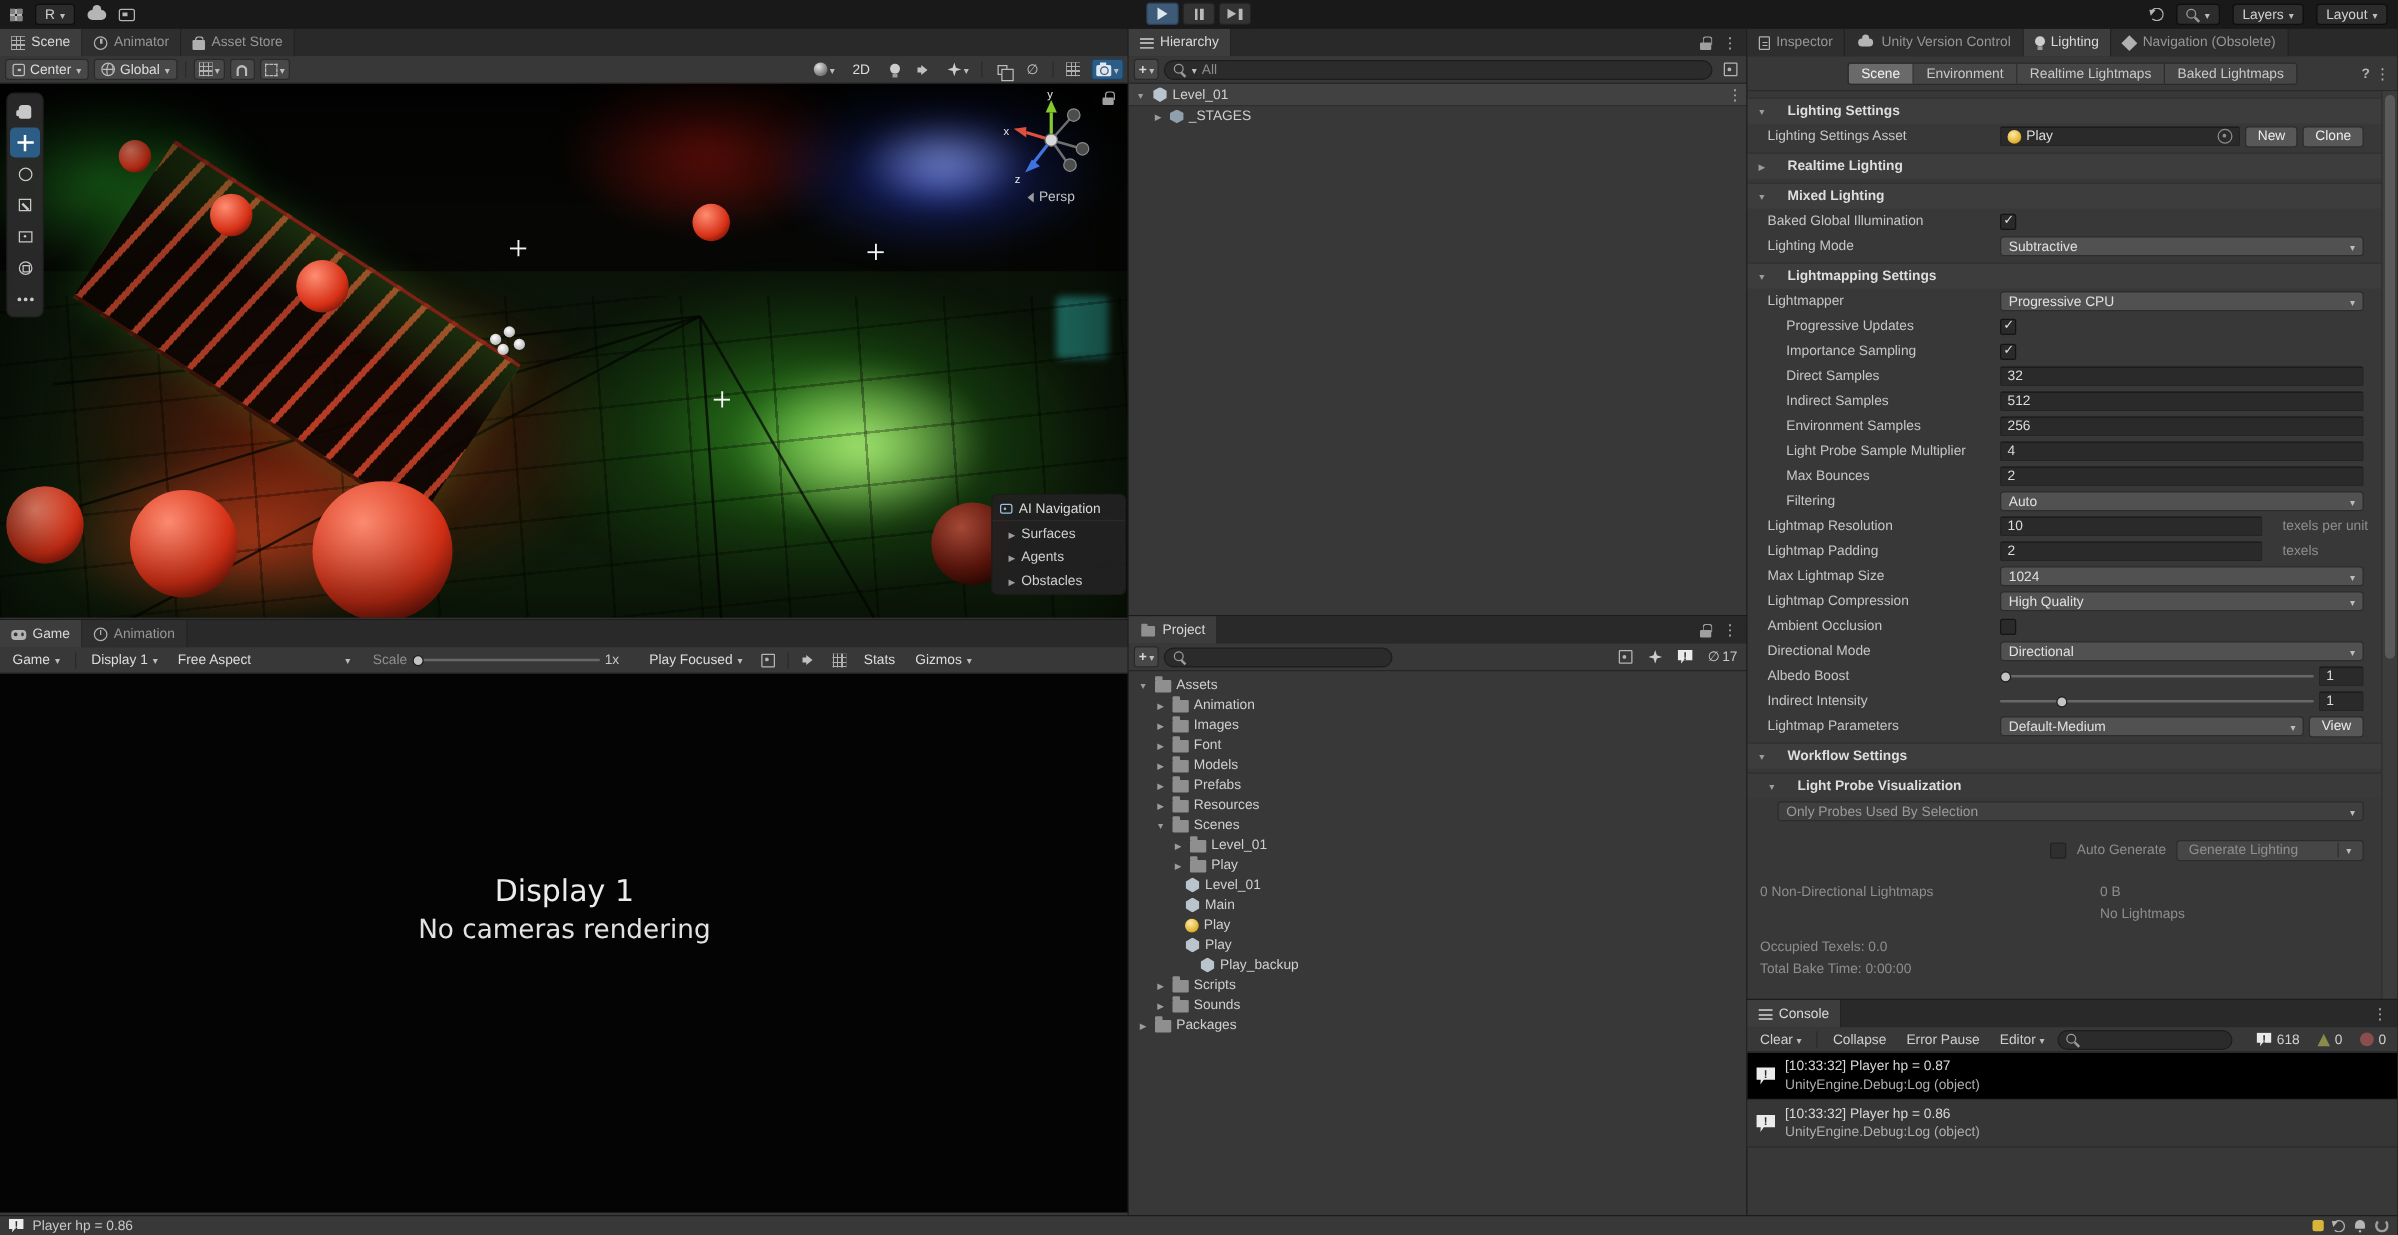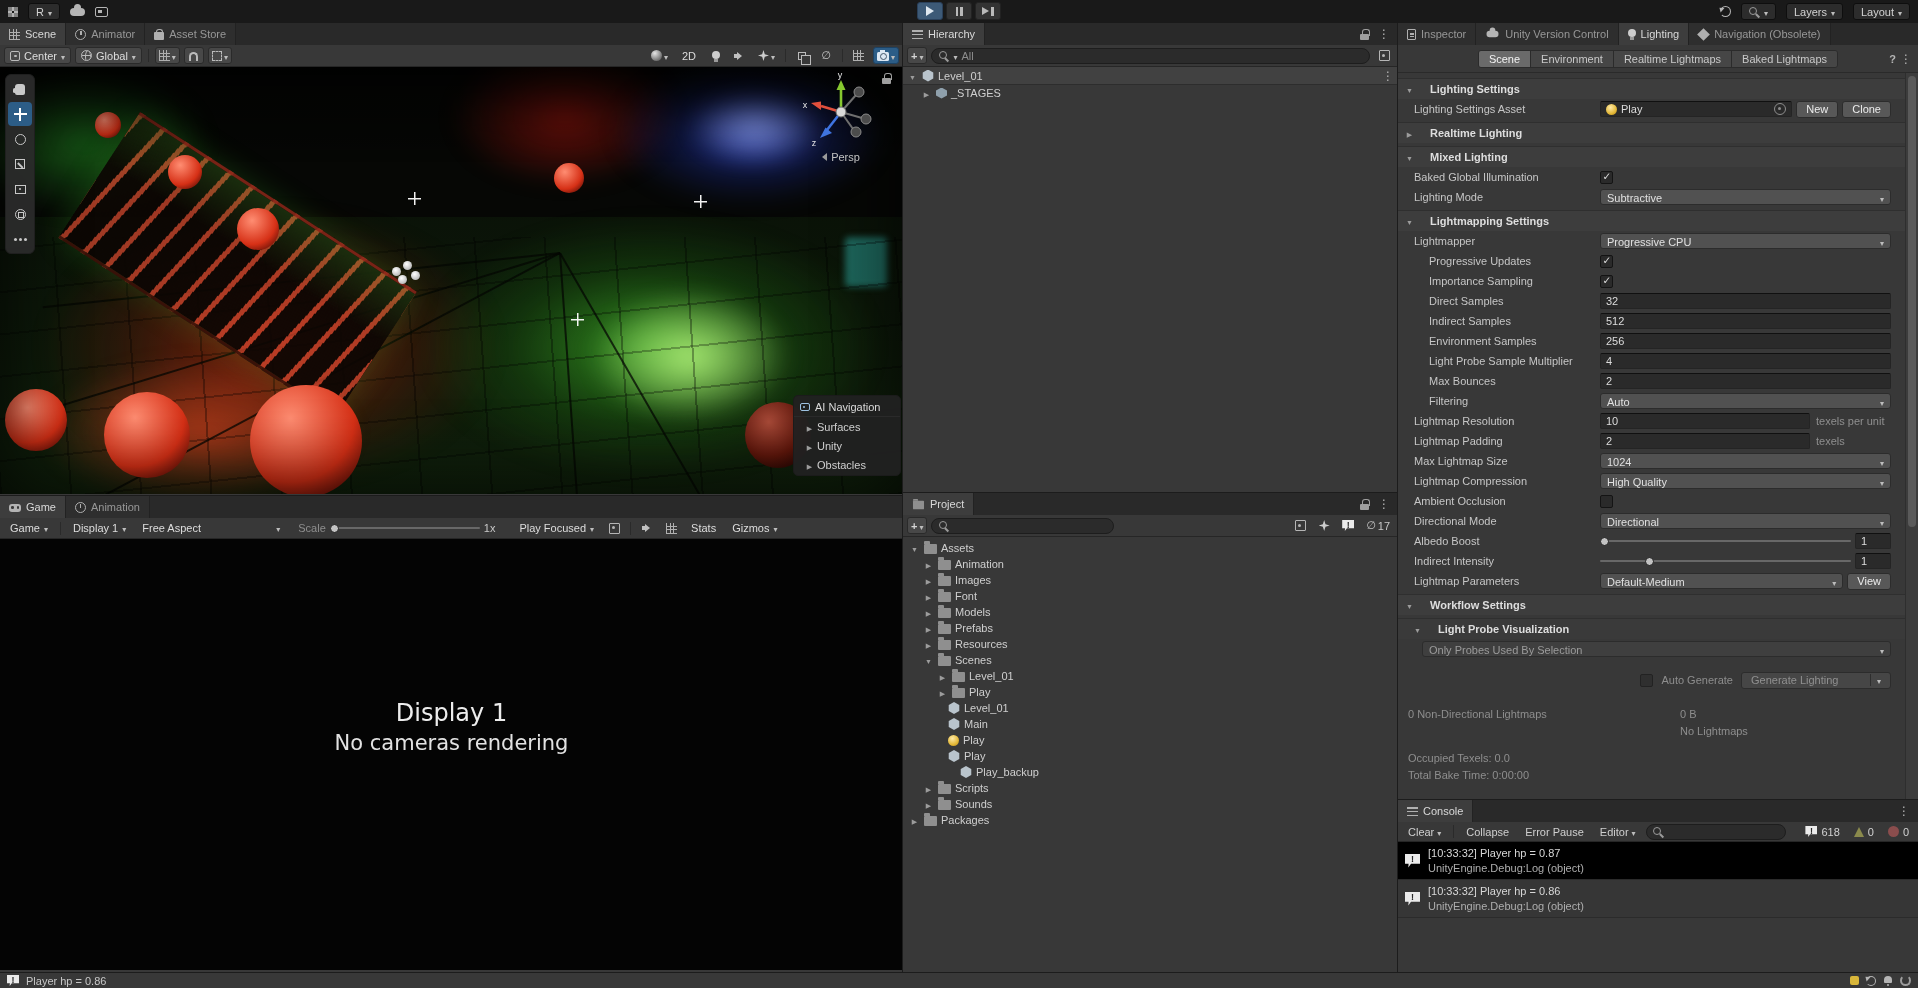--- a/index.html
+++ b/index.html
@@ -107,21 +107,21 @@
 .sel.dis{background:#3f3f3f;color:#9b9b9b}
 .pbtn{display:inline-flex;align-items:center;justify-content:center;height:17px;padding:0 9px;background:#585858;border:1px solid #2c2c2c;border-radius:3px;color:#ececec;flex:none;gap:6px}
 .pbtn.dis{background:#464646;color:#909090}
 
 .lrow{display:flex;align-items:center;height:20px;padding:0 14px 0 16px;gap:4px}
 .lrow .lbl{width:182px;flex:none;overflow:hidden;white-space:nowrap;color:#c6c6c6}
 .lrow.ind .lbl{padding-left:15px}
 .lrow .ctl{flex:1;display:flex;align-items:center;gap:4px;min-width:0}
 .lhdr{display:flex;align-items:center;gap:15px;height:21px;padding:0 6px;font-weight:bold;color:#dedede;background:#3d3d3d;border-top:1px solid #2f2f2f;margin-top:3px}
 .lhdr.sub{padding-left:14px;background:#3a3a3a}
-.unit{color:#8f8f8f;margin-left:2px;white-space:nowrap}
+.unit{color:#8f8f8f;margin-left:12px;white-space:nowrap}
 .slider{flex:1;height:16px;position:relative;display:flex;align-items:center;min-width:0}
 .slider em{display:block;height:2px;background:#8f8f8f;width:100%;border-radius:1px;opacity:.55}
 .slider b{position:absolute;top:3.5px;width:9px;height:9px;background:#c3c3c3;border:1px solid #1c1c1c;border-radius:50%}
 .seg{display:flex;height:18px;border-radius:3px;overflow:hidden;border:1px solid #2b2b2b}
 .seg>div{padding:0 10px;display:flex;align-items:center;background:#464646;color:#c9c9c9;border-right:1px solid #2b2b2b}
 .seg>div:last-child{border-right:none}
 .seg>div.active{background:#6a6a6a;color:#f2f2f2}
 
 .flatb{display:flex;align-items:center;gap:3px;padding:0 6px;height:16px;color:#cfcfcf}
 .centry{display:flex;align-items:center;gap:8px;padding:2px 7px;height:38px;border-bottom:1px solid #2b2b2b}
@@ -385,21 +385,21 @@
       <div class="hdr">
         <span class="mi i-chipbot"></span>
         <span>AI Navigation</span>
       </div>
       <div class="itm">
           <span class="foldo closed"></span>
           <span>Surfaces</span>
         </div>
       <div class="itm">
           <span class="foldo closed"></span>
-          <span>Unity</span>
+          <span>Agents</span>
         </div>
       <div class="itm">
           <span class="foldo closed"></span>
           <span>Obstacles</span>
         </div>
     </div>
   </div>
 </section>
 
 <section class="pane" style="left:0;top:496px;width:903px;height:476px">

